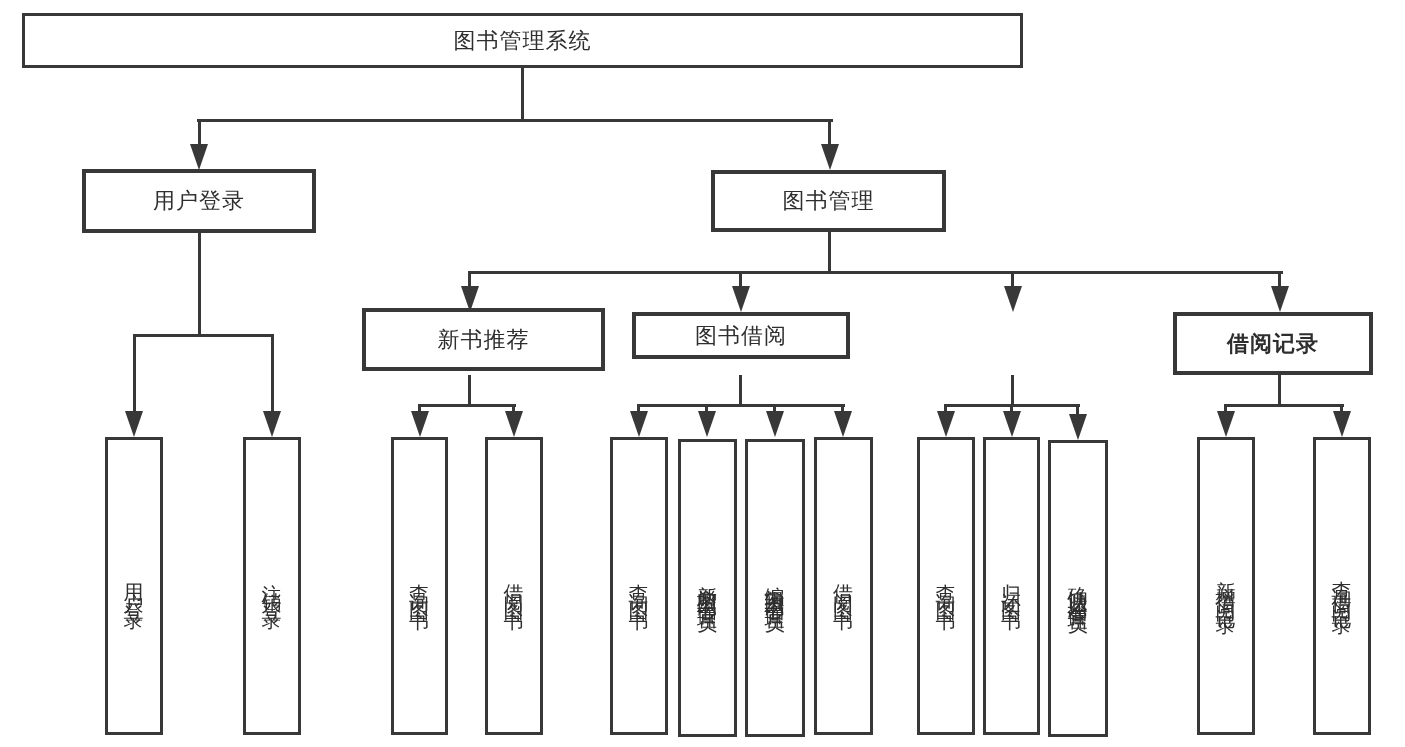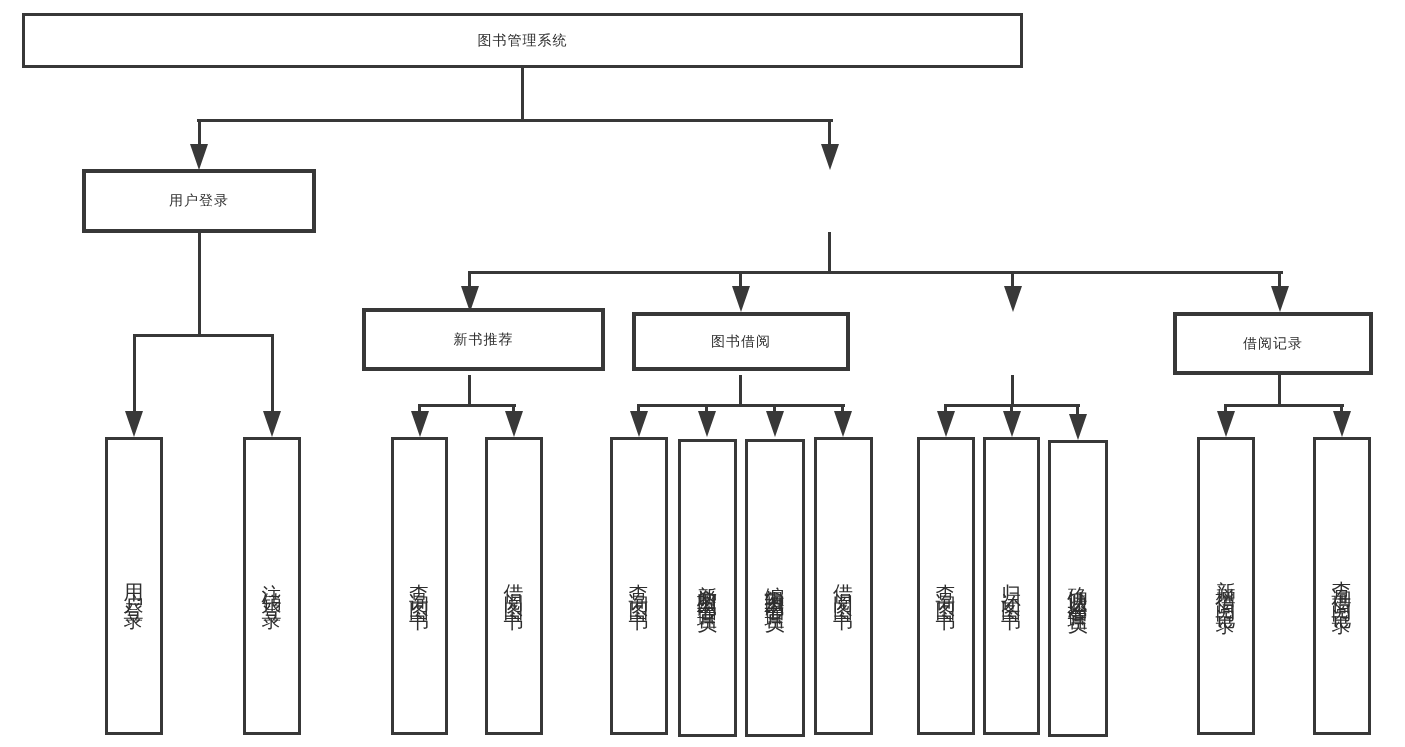--- a/index.html
+++ b/index.html
@@ -7,21 +7,21 @@
     position:relative;width:1405px;height:747px;background:#ffffff;
     font-family:"Liberation Sans","DejaVu Sans",sans-serif;
     color:#2e2e2e;overflow:hidden;
   }
   .box{
     position:absolute;background:#fff;border:4px solid #383838;
     display:flex;align-items:center;justify-content:center;
     box-sizing:border-box;
   }
   .box.thin{border-width:3px;}
-  .hlabel{font-size:14px;letter-spacing:1px;white-space:nowrap;}
+  .hlabel{font-size:22px;letter-spacing:1px;white-space:nowrap;}
   .leaf{border-width:3px;}
   .vlabel{
     writing-mode:vertical-rl;text-orientation:mixed;
     font-size:20px;letter-spacing:9px;line-height:1;white-space:nowrap;
   }
   .vline,.hline{position:absolute;background:#383838;}
   .arrow{
     position:absolute;width:0;height:0;
     border-left:9px solid transparent;border-right:9px solid transparent;
     border-top:26px solid #383838;
@@ -43,20 +43,23 @@
   <div class="vline" style="left:521px;top:68px;width:3px;height:52px;"></div>
   <div class="hline" style="left:197px;top:119px;width:636px;height:3px;"></div>
   <div class="vline" style="left:198px;top:119px;width:3px;height:28px;"></div>
   <div class="arrow" style="left:190px;top:144px;"></div>
   <div class="vline" style="left:828px;top:119px;width:3px;height:28px;"></div>
   <div class="arrow" style="left:821px;top:144px;"></div>
 
   <div class="box" style="left:82px;top:169px;width:234px;height:64px;">
     <span class="hlabel">用户登录</span>
   </div>
+  <div class="box" style="left:711px;top:170px;width:235px;height:62px;">
+    <span class="hlabel">图书管理</span>
+  </div>
 
   <div class="vline" style="left:198px;top:233px;width:3px;height:103px;"></div>
   <div class="hline" style="left:133px;top:334px;width:141px;height:3px;"></div>
   <div class="vline" style="left:133px;top:334px;width:3px;height:78px;"></div>
   <div class="arrow" style="left:125px;top:411px;"></div>
   <div class="vline" style="left:271px;top:334px;width:3px;height:78px;"></div>
   <div class="arrow" style="left:263px;top:411px;"></div>
 
   <div class="vline" style="left:828px;top:232px;width:3px;height:41px;"></div>
   <div class="hline" style="left:469px;top:271px;width:814px;height:3px;"></div>
@@ -65,24 +68,24 @@
   <div class="vline" style="left:739px;top:271px;width:3px;height:18px;"></div>
   <div class="arrow" style="left:732px;top:286px;"></div>
   <div class="vline" style="left:1011px;top:271px;width:3px;height:18px;"></div>
   <div class="arrow" style="left:1004px;top:286px;"></div>
   <div class="vline" style="left:1278px;top:271px;width:3px;height:18px;"></div>
   <div class="arrow" style="left:1271px;top:286px;"></div>
 
   <div class="box" style="left:362px;top:308px;width:243px;height:63px;">
     <span class="hlabel">新书推荐</span>
   </div>
-  <div class="box" style="left:632px;top:312px;width:218px;height:59px;">
+  <div class="box" style="left:632px;top:312px;width:218px;height:47px;">
     <span class="hlabel">图书借阅</span>
   </div>
-  <div class="box" style="left:1173px;top:312px;width:200px;height:63px;">
+  <div class="box" style="left:1173px;top:312px;width:200px;height:63px;font-weight:bold;">
     <span class="hlabel">借阅记录</span>
   </div>
 
   <div class="vline" style="left:468px;top:375px;width:3px;height:31px;"></div>
   <div class="hline" style="left:419px;top:404px;width:97px;height:3px;"></div>
   <div class="vline" style="left:418px;top:404px;width:3px;height:10px;"></div>
   <div class="arrow" style="left:411px;top:411px;"></div>
   <div class="vline" style="left:512px;top:404px;width:3px;height:10px;"></div>
   <div class="arrow" style="left:505px;top:411px;"></div>
 

